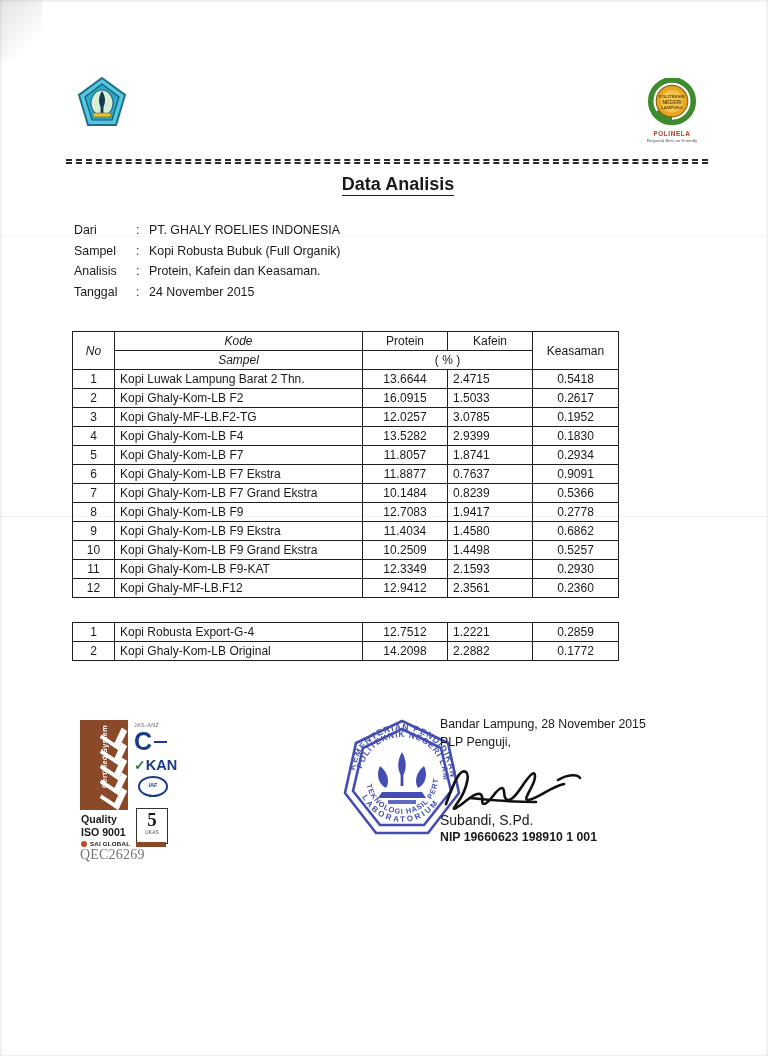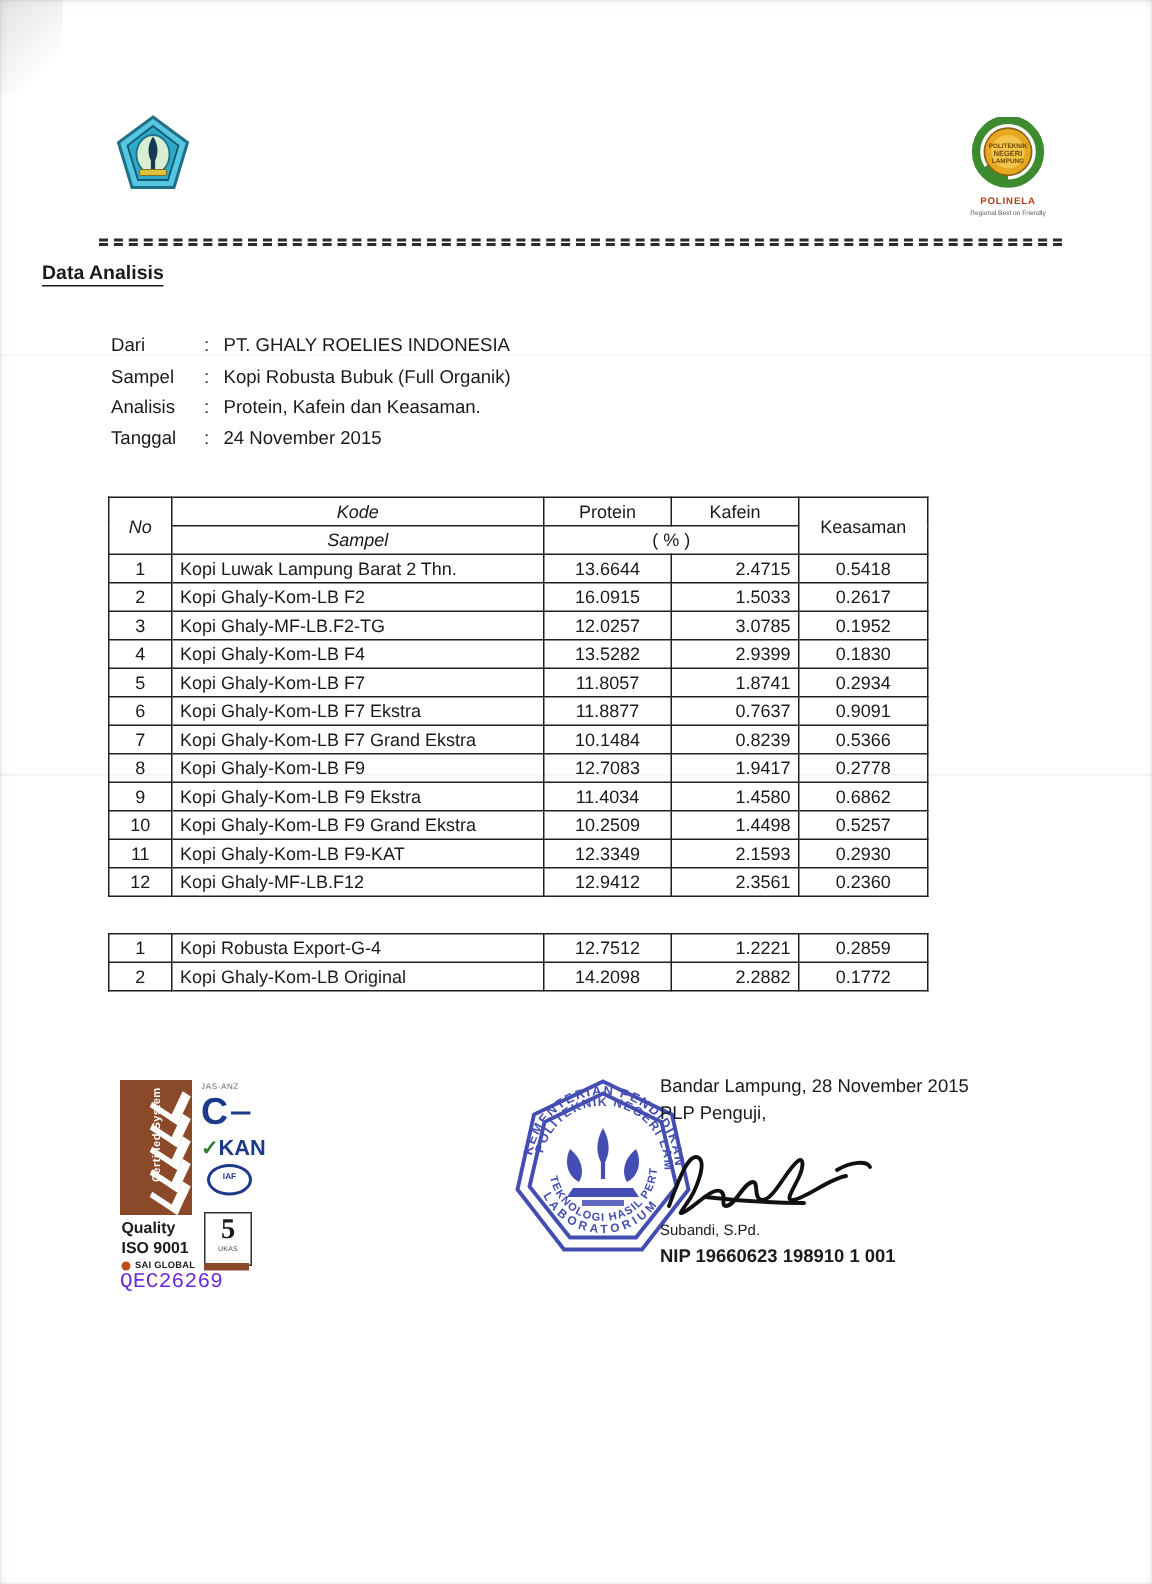--- a/index.html
+++ b/index.html
@@ -94,21 +94,22 @@
     border-top: 2px dashed #2b2b2b;
     border-bottom: 2px dashed #2b2b2b;
     box-sizing: border-box;
   }
 
   
   .doc-title {
     position: absolute;
     left: 0; right: 0;
     top: 174px;
-    font-size: 13px;
+    text-align: center;
+    font-size: 18px;
     font-weight: bold;
     margin-left: 28px;
   }
   .doc-title span {
     border-bottom: 1.5px solid #1a1a1a;
     padding-bottom: 1px;
   }
 
   
   .meta {
@@ -133,21 +134,21 @@
   table.data-table td, table.data-table th {
     border: 1.4px solid #1f1f1f;
     padding: 0 5px;
     height: 19px;
     box-sizing: border-box;
     font-weight: normal;
   }
   .c-no     { width: 42px;  text-align: center; }
   .c-kode   { width: 248px; text-align: left; }
   .c-prot   { width: 85px;  text-align: center; }
-  .c-kaf    { width: 85px;  text-align: right; }
+  .c-kaf    { width: 85px;  text-align: left; }
   .c-keas   { width: 86px;  text-align: center; }
 
   .th-italic { font-style: italic; text-align: center; }
   .th-center { text-align: center; }
 
   #main-table { left: 72px; top: 331px; }
   #extra-table { left: 72px; top: 622px; }
 
   
   .cert-mark {
@@ -266,23 +267,23 @@
     left: 10px; top: 120px;
     font-size: 6.2px;
     font-weight: bold;
     color: #1a1a1a;
     letter-spacing: 0.2px;
     white-space: nowrap;
   }
   .cert-qec {
     position: absolute;
     left: 0px; top: 127px;
-    font-family: Liberation Mono, monospace;
+    font-family: Liberation Serif, serif;
     font-size: 14px;
-    color: #6d28d9;
+    color: #737373;
     letter-spacing: 0.2px;
     white-space: nowrap;
   }
   .cert-box {
     position: absolute;
     left: 56px; top: 88px;
     width: 30px; height: 34px;
     border: 1.5px solid #333;
     background: #fff;
     text-align: center;
@@ -326,21 +327,21 @@
     font-size: 12.3px;
     line-height: 17.5px;
     white-space: nowrap;
   }
   .sig-place { font-weight: normal; }
   .sig-role { font-weight: normal; }
   .sig-name {
     position: absolute;
     left: 440px;
     top: 812px;
-    font-size: 10px;
+    font-size: 14px;
     line-height: 17.5px;
     white-space: nowrap;
   }
   .sig-nip {
     position: absolute;
     left: 440px;
     top: 829px;
     font-size: 12.3px;
     line-height: 17.5px;
     white-space: nowrap;

